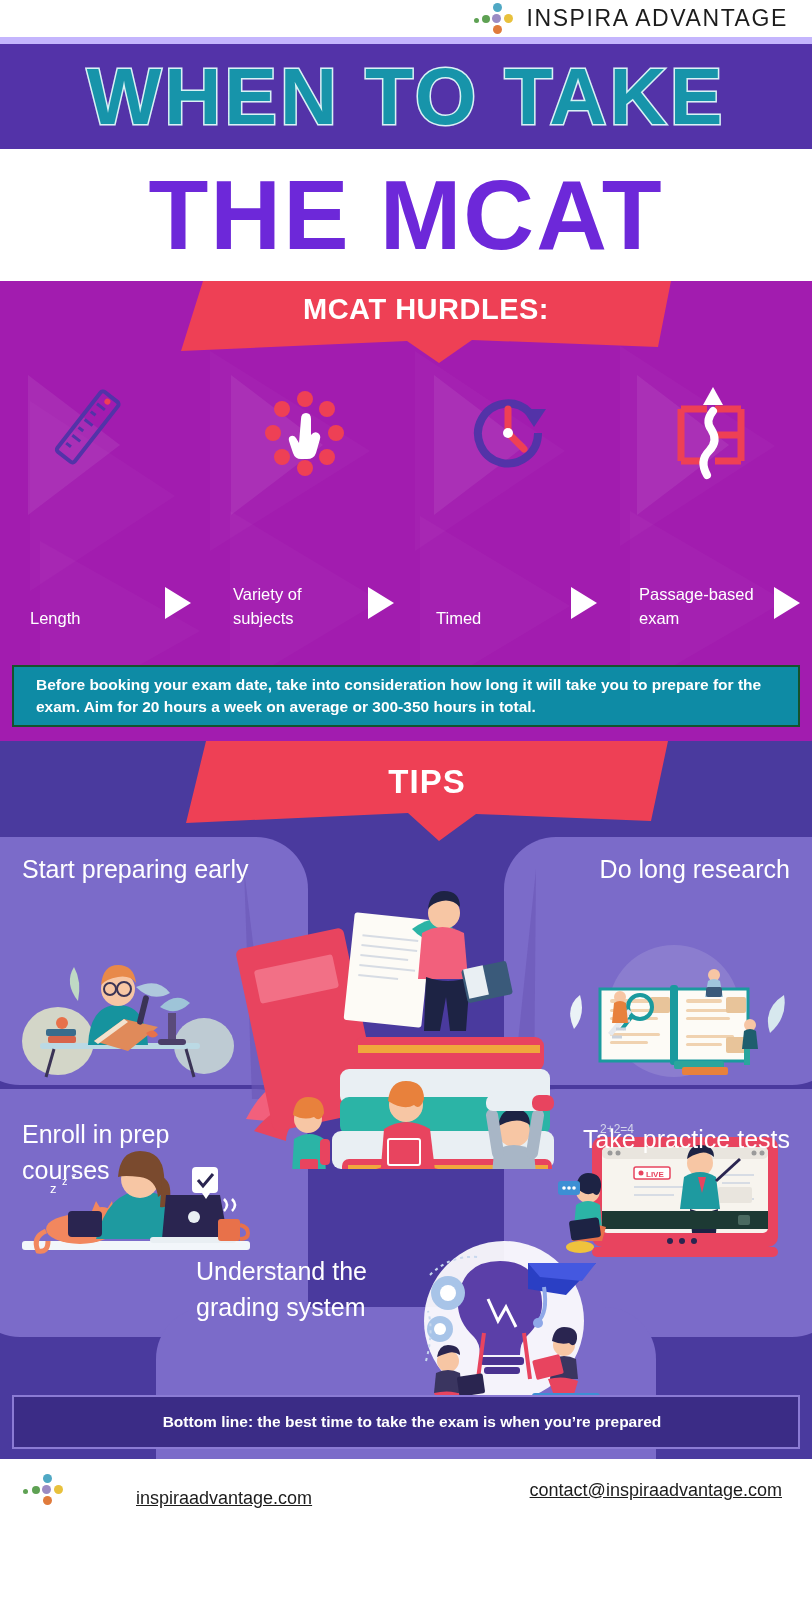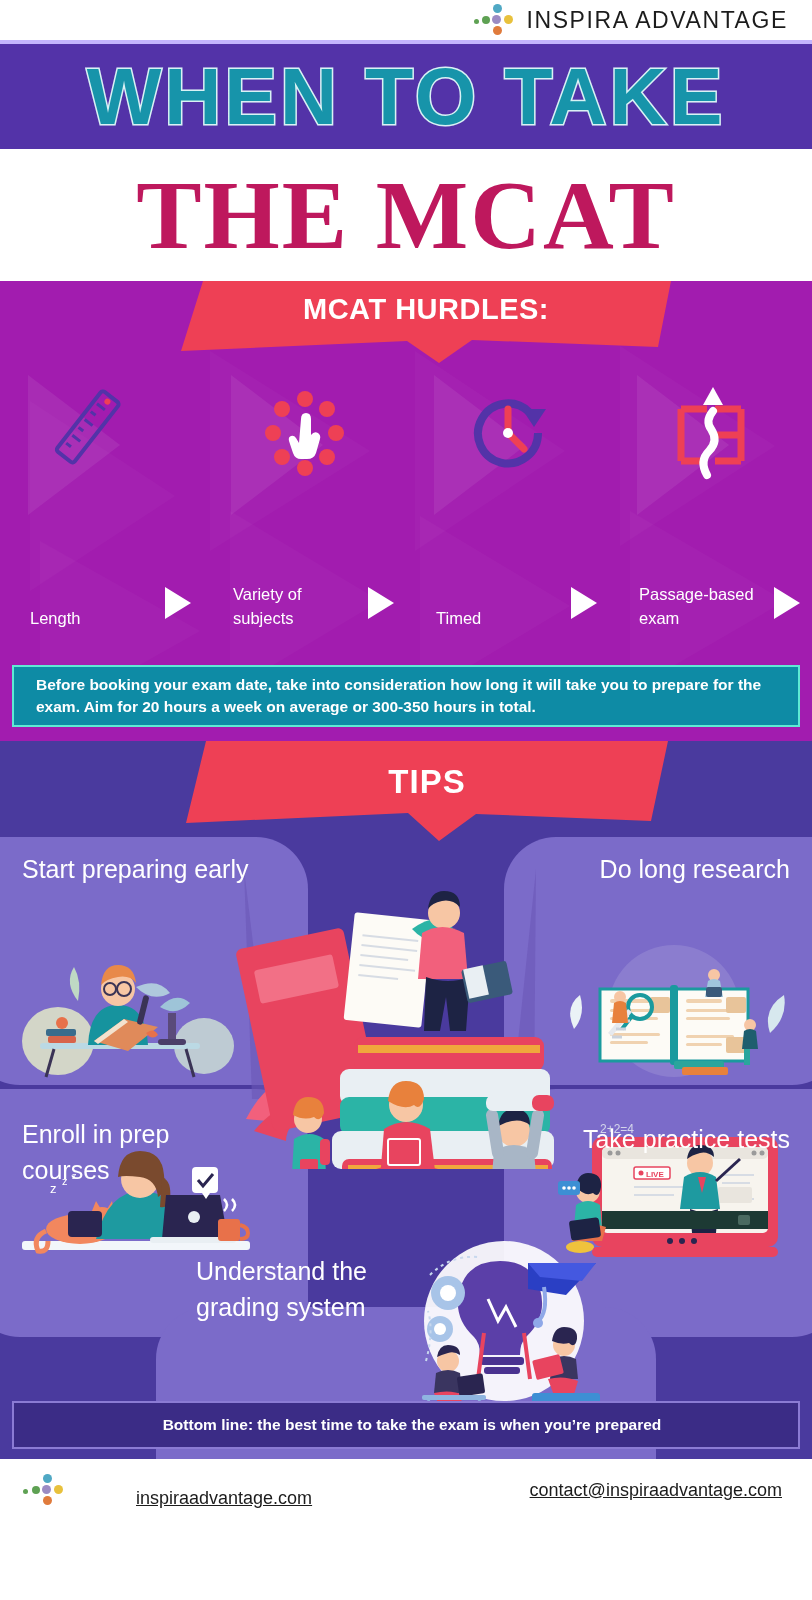--- a/index.html
+++ b/index.html
@@ -8,21 +8,21 @@
     font-family:"Liberation Sans", sans-serif;
     background:#ffffff;
     position:relative;
   }
   .page { width:812px; height:1600px; position:relative; }
 
   
   .logobar {
     height:44px; width:100%; background:#ffffff;
     display:flex; align-items:center; justify-content:flex-end;
-    padding-right:24px; border-bottom:4px solid #c4b5fd;
+    padding-right:24px; border-bottom:7px solid #c4b5fd;
   }
   .logo-wrap { display:flex; align-items:center; gap:12px; }
   .logo-dots { position:relative; width:34px; height:34px; }
   .logo-dots i { position:absolute; border-radius:50%; display:block; }
   .d-top   { width:9px;  height:9px;  top:1px;   left:13px; background:#4FA8C4; }
   .d-left  { width:8px;  height:8px;  top:13px;  left:2px;  background:#5EA153; }
   .d-mid   { width:9px;  height:9px;  top:12px;  left:12px; background:#9B8BC4; }
   .d-right { width:9px;  height:9px;  top:12px;  left:24px; background:#E8C13C; }
   .d-bot   { width:9px;  height:9px;  top:23px;  left:13px; background:#E07B3C; }
   .d-tiny  { width:5px;  height:5px;  top:16px;  left:-6px; background:#5EA153; }
@@ -41,21 +41,21 @@
     -webkit-text-stroke:3px #d9f2f5;
     paint-order: stroke fill;
     line-height:1;
   }
   .title-white {
     background:#ffffff; height:132px; width:100%;
     display:flex; align-items:center; justify-content:center;
   }
   .title-white .t {
     font-size:98px; font-weight:700; letter-spacing:2px;
-    color:#be185d; line-height:1;font-family:Liberation Serif, serif;
+    color:#6d28d9; line-height:1;
   }
 
   
   .teal-section {
     position:relative; width:100%; height:460px;
     background:#a21caf; overflow:hidden;
   }
   .bg-tri { position:absolute; opacity:.5; }
   .ribbon-red {
     position:absolute; top:0; left:181px; width:490px; height:82px;
@@ -86,21 +86,21 @@
   }
   .hurdle .arrow {
     position:absolute; bottom:40px; right:12px;
     width:0; height:0; border-top:16px solid transparent;
     border-bottom:16px solid transparent; border-left:26px solid #ffffff;
   }
 
   
   .infobox {
     position:absolute; bottom:14px; left:12px; right:12px; height:62px;
-    border:2px solid #5eead4; background:#0E8BA5; z-index:4;
+    border:2px solid #14532d; background:#0E8BA5; z-index:4;
     display:flex; align-items:center; padding:0 22px;
   }
   .infobox p { color:#fff; font-size:15.5px; font-weight:700; line-height:1.45; }
 
   
   .tips-section {
     position:relative; width:100%; height:718px;
     background:#4A3A9E; overflow:hidden;
   }
   .ribbon-tips {
@@ -127,21 +127,21 @@
   .tl-1 { top:110px; left:22px; text-align:left; }
   .tl-2 { top:110px; right:22px; text-align:right; }
   .tl-3 { top:375px; left:22px; text-align:left; }
   .tl-4 { top:380px; right:22px; text-align:right; }
   .tl-5 { top:512px; left:196px; width:260px; text-align:left; }
 
   .illus { position:absolute; z-index:4; }
 
   
   .bottomline {
-    position:absolute; bottom:10px; left:12px; right:12px; height:48px;
+    position:absolute; bottom:10px; left:12px; right:12px; height:54px;
     background:#3B2C86; border:2px solid #8B7BD4; z-index:8;
     display:flex; align-items:center; justify-content:center;padding-left:12px;
   }
   .bottomline p { color:#fff; font-size:15.5px; font-weight:700; }
 
   
   .footer {
     height:62px; width:100%; background:#fff;
     display:flex; align-items:center; padding:0 30px; gap:30px;
   }

